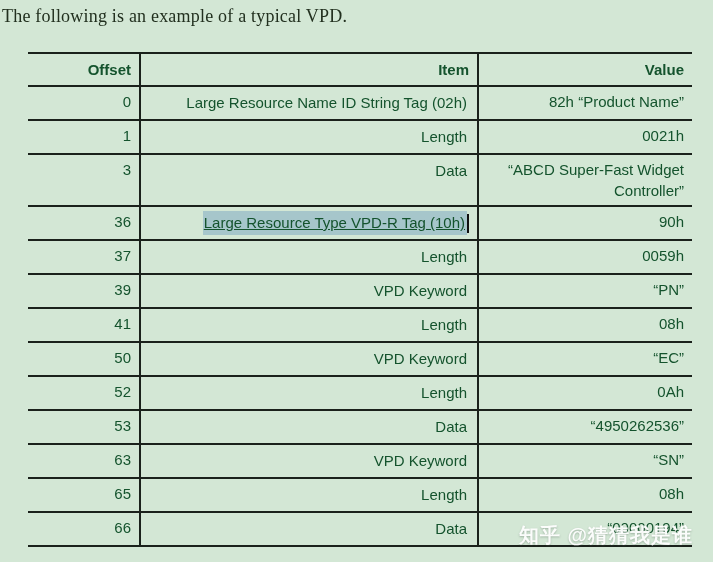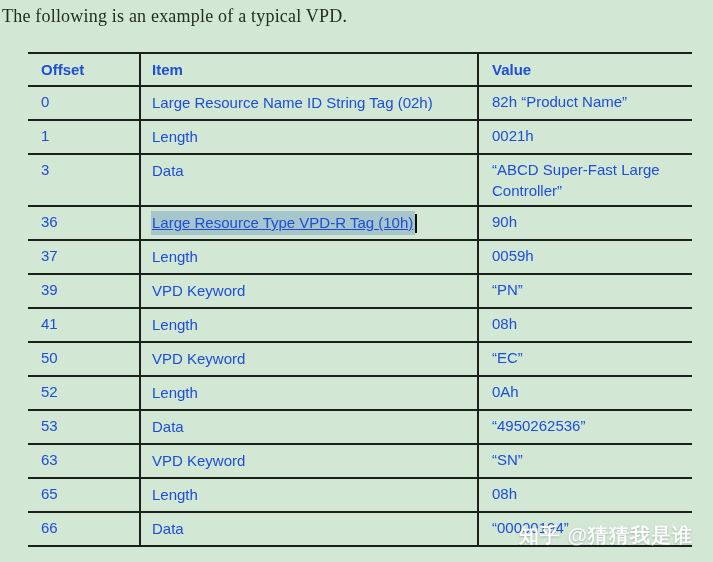--- a/index.html
+++ b/index.html
@@ -25,22 +25,22 @@
     border-collapse:collapse;
     table-layout:fixed;
   }
   col.c-offset { width:112px; }
   col.c-item   { width:338px; }
   col.c-value  { width:214px; }
   th, td {
     border-top:2px solid #1a211b;
     font-size:15px;
     line-height:21px;
-    color:#1d4ed8;
-    text-align:left;
+    color:#14532d;
+    text-align:right;
     vertical-align:top;
     padding:4px 8px 4px 13px;
     height:30px;
     overflow:hidden;
   }
   th { font-weight:bold; padding-top:5px; padding-bottom:5px; }
   th:nth-child(2), td:nth-child(2) { border-left:2px solid #1a211b; padding-left:11px;margin-top:8px; }
   th:nth-child(3), td:nth-child(3) { border-left:2px solid #1a211b; }
   tbody tr:last-child th, tbody tr:last-child td { border-bottom:2px solid #1a211b; }
   .item-text { display:inline-block; padding:1px 2px 2px 1px; margin-left:-1px; }
@@ -88,21 +88,21 @@
     <td><span>82h “Product Name”</span></td>
   </tr>
       <tr>
     <td><span>1</span></td>
     <td><span class="item-text">Length</span></td>
     <td><span>0021h</span></td>
   </tr>
       <tr>
     <td><span>3</span></td>
     <td><span class="item-text">Data</span></td>
-    <td><span>“ABCD Super-Fast Large Controller”</span></td>
+    <td><span>“ABCD Super-Fast Widget Controller”</span></td>
   </tr>
       <tr>
     <td><span>36</span></td>
     <td><span class="item-text selected">Large Resource Type VPD-R Tag (10h)</span><span class="cursor" style="display: inline-block;"></span></td>
     <td><span>90h</span></td>
   </tr>
       <tr>
     <td><span>37</span></td>
     <td><span class="item-text">Length</span></td>
     <td><span>0059h</span></td>

